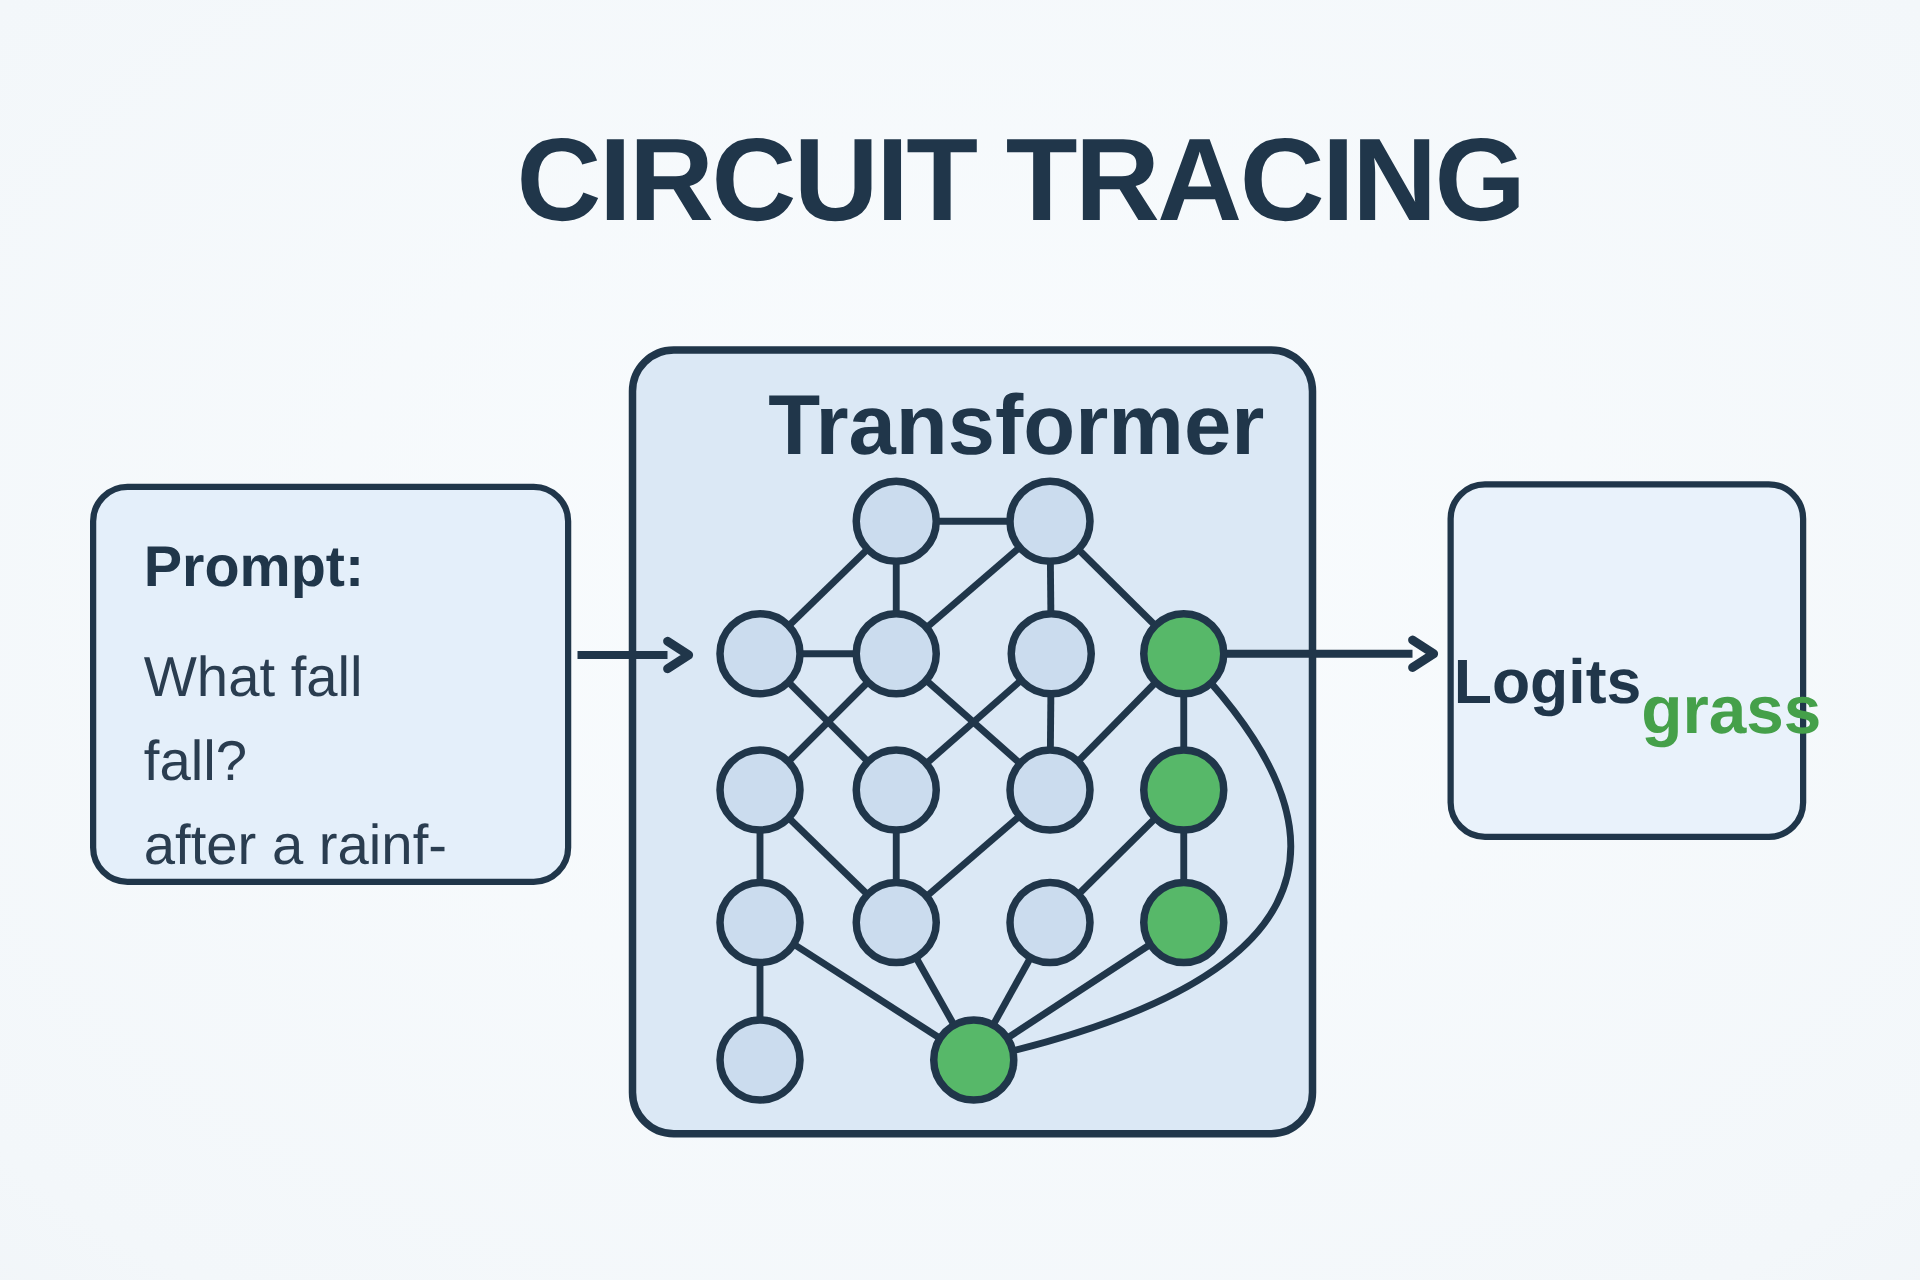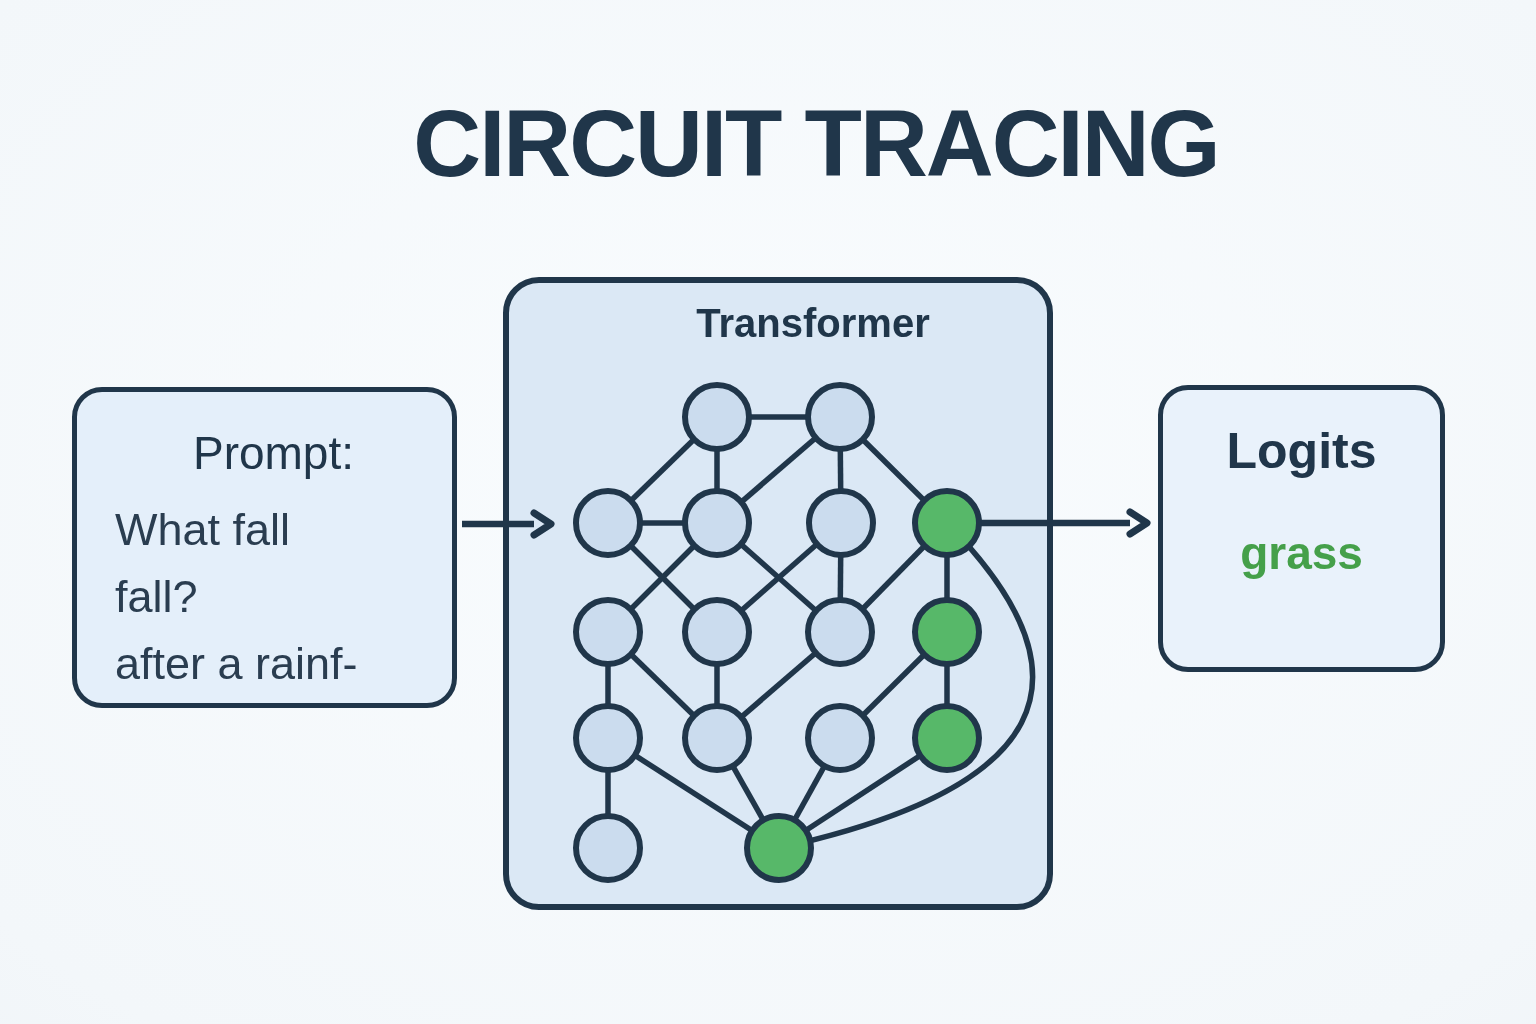--- a/index.html
+++ b/index.html
@@ -23,21 +23,21 @@
     border: 5px solid var(--ink, #20364a);
   }
   .transformer-box {
     left: 503px; top: 277px; width: 550px; height: 633px;
     border-radius: 36px; border-width: 6px;
     background: var(--transformer-fill, #dbe8f5);
     z-index: 1;
   }
   .transformer-label {
     position: absolute; left: 503px; top: 301px; width: 620px;
-    text-align: center; font-size: 40px; font-weight: bold;
+    text-align: center; font-size: 68px; font-weight: bold;
     color: var(--ink, #20364a); z-index: 4;
   }
 
   svg.network {
     position: absolute; left: 0; top: 0; width: 1536px; height: 1024px;
     z-index: 2;
   }
   .edge  { stroke: var(--ink, #20364a); stroke-width: 5.5px; fill: none; }
   .node  { fill: var(--node-fill, #cbdcee); stroke: var(--ink, #20364a); stroke-width: 6px; }
   .node.active { fill: var(--node-active, #57b869); }
@@ -46,33 +46,33 @@
                 stroke-linecap: round; stroke-linejoin: round; }
 
   .prompt-box {
     left: 72px; top: 387px; width: 385px; height: 321px;
     border-radius: 30px;
     background: var(--prompt-fill, #e4effa);
     z-index: 3;
     padding: 34px 20px 0 38px;
     color: var(--ink, #20364a);
   }
-  .prompt-label { font-size: 46px; font-weight: normal; margin-bottom: 16px; text-align: center; }
+  .prompt-label { font-size: 46px; font-weight: bold; margin-bottom: 28px; }
   .prompt-question { font-size: 45px; line-height: 67px; color: #2a3d50; }
 
   .logits-box {
     left: 1158px; top: 385px; width: 287px; height: 287px;
     border-radius: 30px;
     background: var(--logits-fill, #e9f2fb);
     z-index: 3;
-    display: flex; flex-direction: column; align-items: center;
+    display: flex; flex-direction: row; align-items: center;
     padding-top: 32px; box-sizing: border-box;
   }
   .logits-label { font-size: 50px; font-weight: bold; color: var(--ink, #20364a); }
-  .logits-token { margin-top: 46px; font-size: 46px; font-weight: bold;
+  .logits-token { margin-top: 46px; font-size: 54px; font-weight: bold;
                   color: var(--output-green, #45a04a); }
 </style>
 </head>
 <body>
 
 <div class="page">
 
   <div class="title">CIRCUIT TRACING</div>
 
   <div class="box transformer-box"></div>

